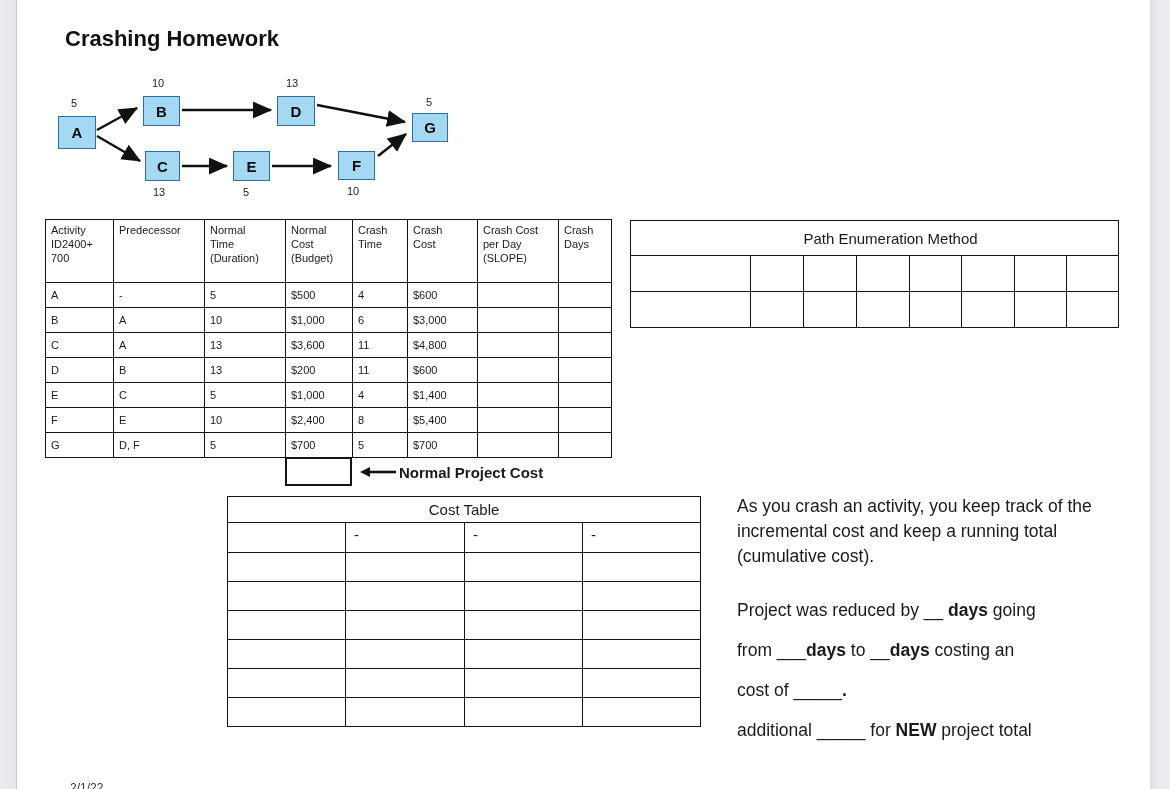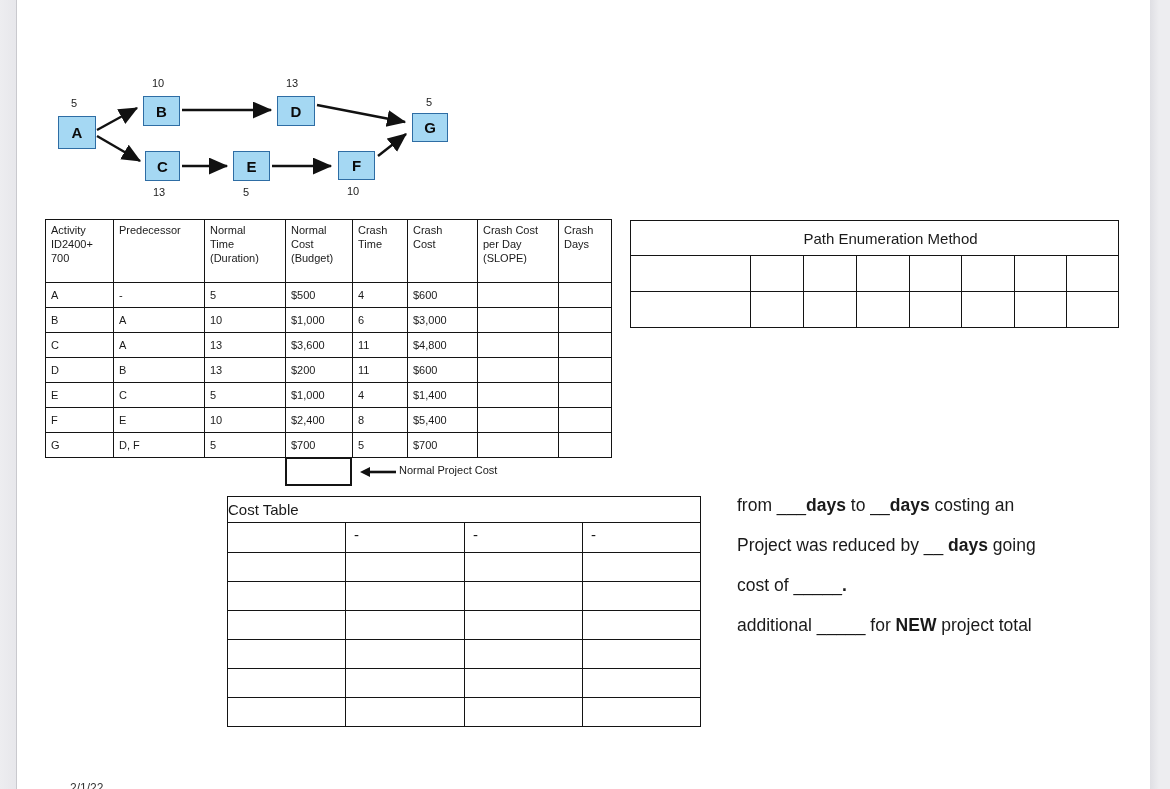--- a/index.html
+++ b/index.html
@@ -37,48 +37,49 @@
   td,th { border:1.6px solid #141414; font-weight:normal; text-align:left; overflow:hidden; }
 
   .act-table { position:absolute; left:45px; top:219px; width:566px; font-size:11px; }
   .act-table th { vertical-align:top; padding:3px 2px 2px 5px; white-space:pre-line; line-height:1.28; }
   .act-table td { height:25px; padding:0 2px 0 5px; vertical-align:middle; }
   .act-table tr.hdr th { height:63px; }
 
   .npc-box { position:absolute; left:285px; top:457px; width:67px; height:29px;
              border:2px solid #141414; background:#fff; }
   .npc-arrow { position:absolute; left:358px; top:464px; }
-  .npc-label { position:absolute; left:399px; top:464px; font-size:11px; font-weight:normal; }
+  .npc-label { position:absolute; left:399px; top:464px; font-size:15px; font-weight:bold; }
 
   .path-table { position:absolute; left:630px; top:220px; width:488px; }
   .path-table .ttl { text-align:center; font-size:15px; height:35px; vertical-align:middle; }
   .path-table td { height:36px;padding-left:32px; }
 
   .cost-table { position:absolute; left:227px; top:496px; width:473px; font-size:15px; }
-  .cost-table .ttl { height:26px; vertical-align:middle; padding:0; }
+  .cost-table .ttl { text-align:center; height:26px; vertical-align:middle; padding:0; }
   .cost-table th { vertical-align:top; padding:4px 4px 2px 8px; white-space:pre-line; line-height:1.35; height:53px; }
   .cost-table td { height:29px; padding:0 4px 0 8px; vertical-align:middle; }
   .cost-table tr.dash td { height:30px; vertical-align:top; padding-top:3px; }
 
   
   .notes { position:absolute; left:737px; top:494px; width:400px; font-size:17.5px; }
   .notes .para1 { line-height:25px; width:370px; margin-bottom:30px; }
   .fill-line { white-space:nowrap; line-height:23px; margin-bottom:17px; }
   .fill-line b { font-weight:bold; }
 
   .footer-date { position:absolute; left:70px; top:781px; font-size:12px; color:#333; }
 </style>
 </head>
 <body>
 
 <div class="page">
 
   <div class="strip-left"></div>
   <div class="strip-right"></div>
 
+  <div class="title">Crashing Homework</div>
 
   <svg class="net-svg" viewBox="0 0 470 210">
     <defs>
       <marker id="ah" markerWidth="9" markerHeight="8" refX="7.5" refY="3.5" orient="auto">
         <path d="M0,0 L8,3.5 L0,7 Z" fill="#111"></path>
       </marker>
     </defs>
     <line x1="97" y1="130" x2="137" y2="108" marker-end="url(#ah)"></line>
     <line x1="97" y1="136" x2="140" y2="161" marker-end="url(#ah)"></line>
     <line x1="182" y1="110" x2="271" y2="110" marker-end="url(#ah)"></line>
@@ -305,21 +306,22 @@
     <tr>
       <td></td>
           <td></td>
       <td></td>
           <td></td>
     </tr>
   </tbody>
     </table>
 
   <div class="notes">
+    <div class="para1">As you crash an activity, you keep track of the incremental cost and keep a running total (cumulative cost).</div>
+    <div class="fill-line"><span>Project was reduced by __ </span><b>days</b><span> going</span></div>
     <div class="fill-line"><span>from ___</span><b>days</b><span> to  __</span><b>days</b><span> costing an</span></div>
-    <div class="fill-line"><span>Project was reduced by __ </span><b>days</b><span> going</span></div>
     <div class="fill-line"><span>cost of _____</span><b>.</b></div>
     <div class="fill-line"><span>additional _____  for </span><b>NEW</b><span> project total</span></div>
   </div>
 
   <div class="footer-date">2/1/22</div>
 
 </div>
 
 </body></html>

